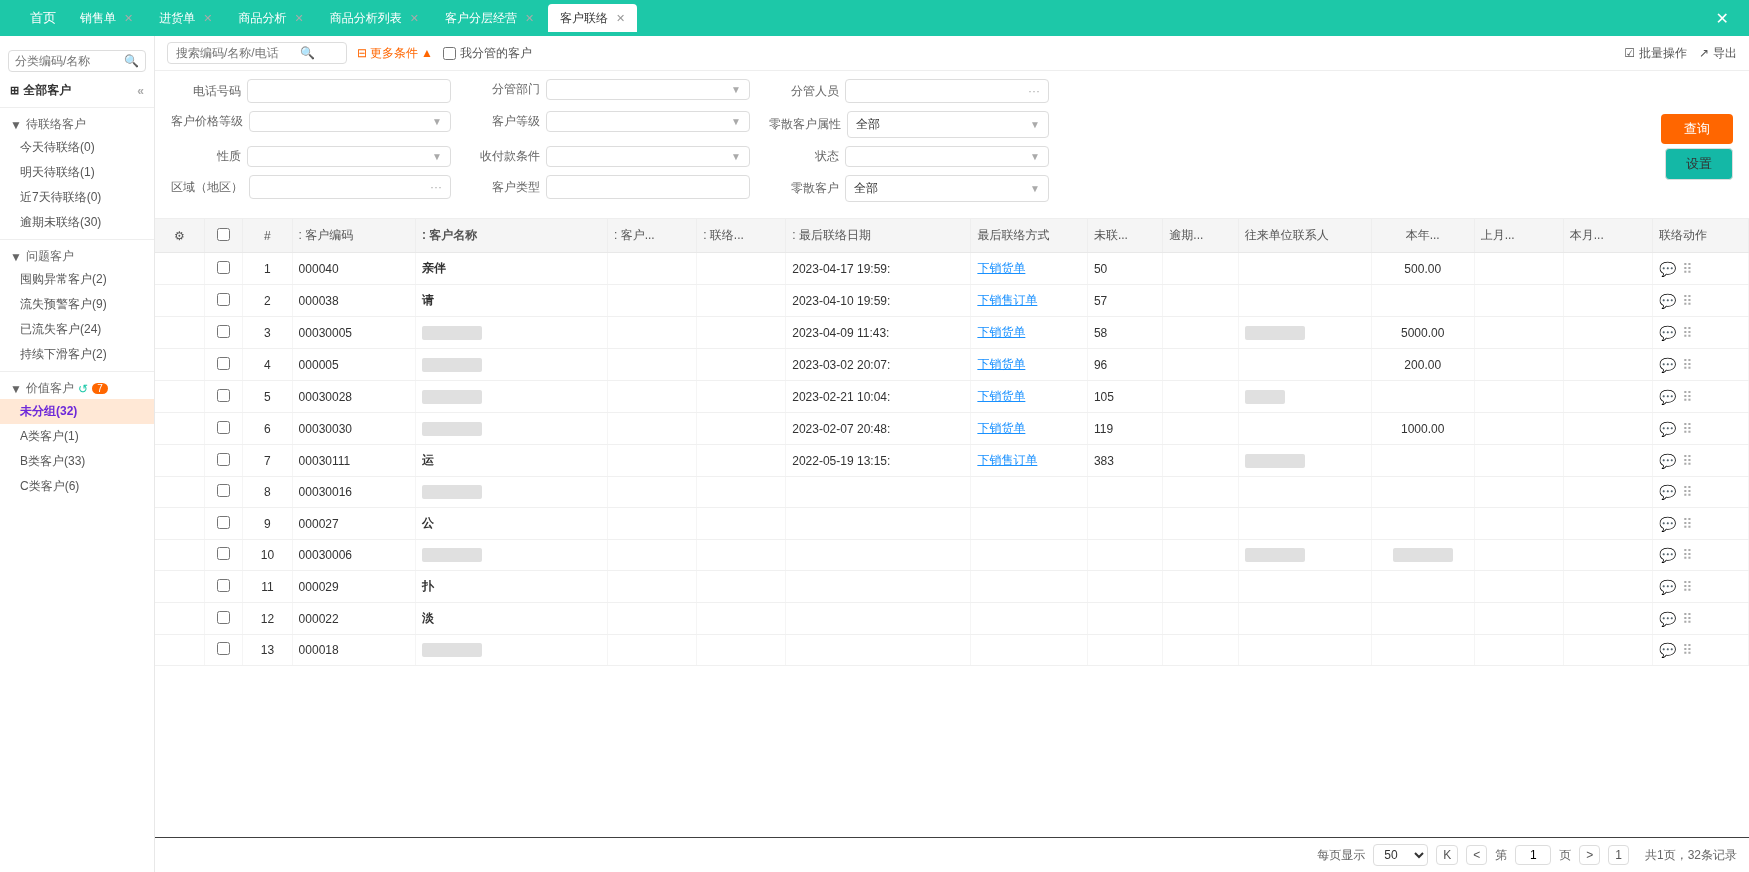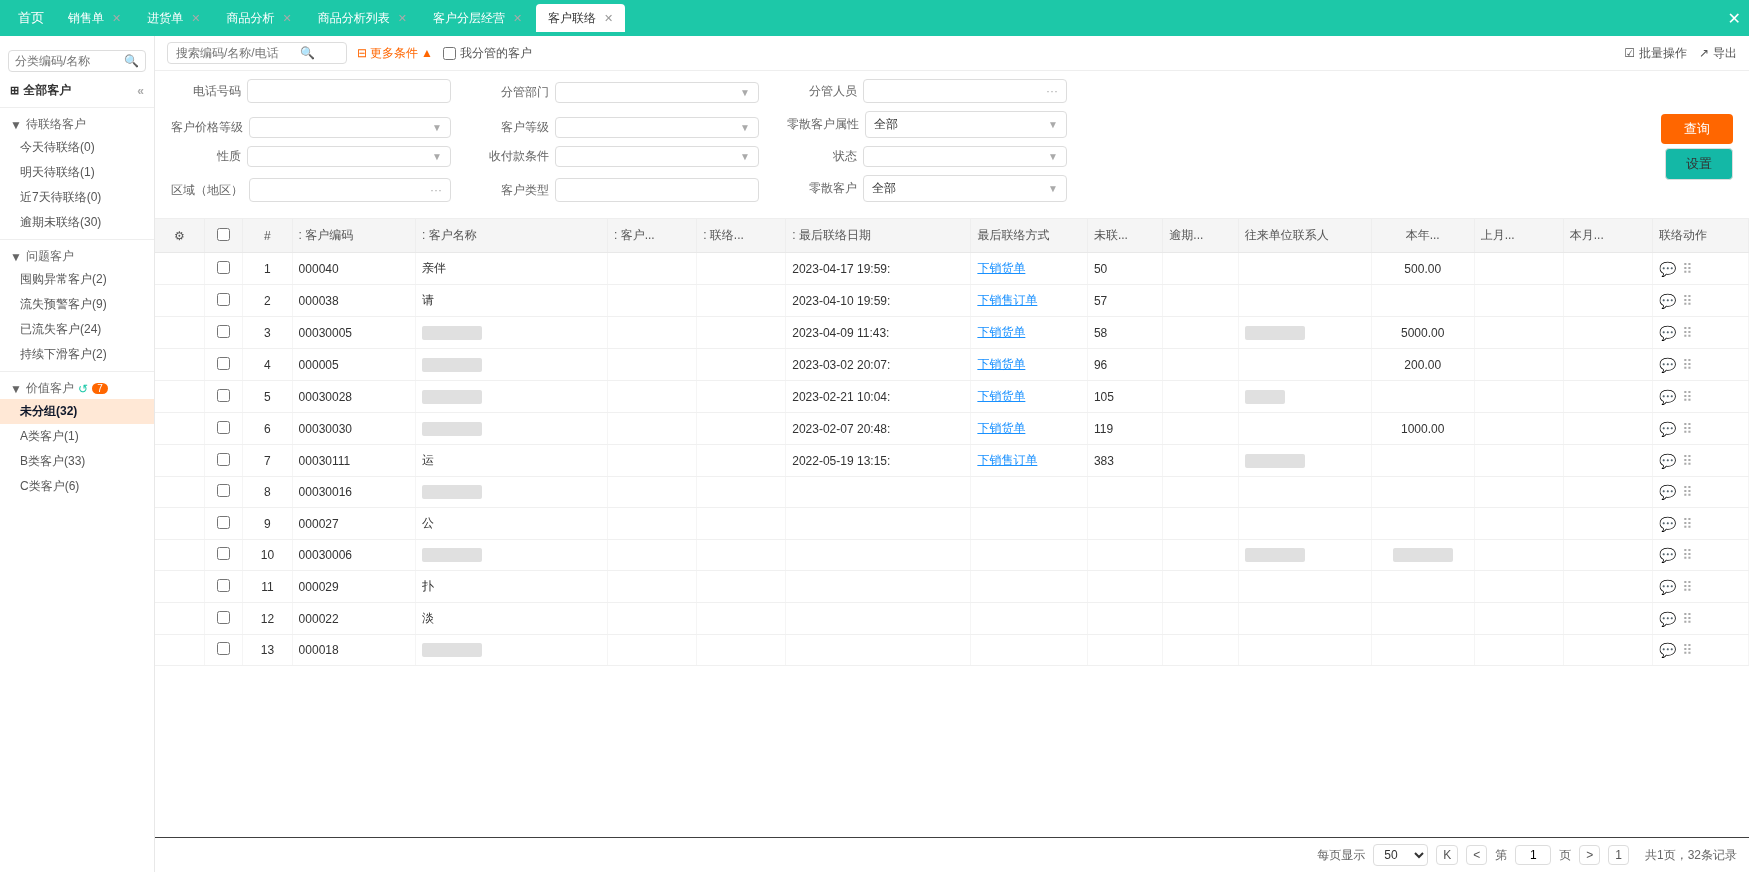--- a/index.html
+++ b/index.html
@@ -1,21 +1,21 @@
 <!DOCTYPE html>
 <html><head>
   <meta charset="utf-8">
   <style>
     * { box-sizing: border-box; margin: 0; padding: 0; font-family: 'Microsoft YaHei', Arial, sans-serif; font-size: 12px; }
     body { background: #f5f5f5; overflow: hidden; width: 1749px; height: 872px; }
 
     
     .top-nav {
       display: flex; align-items: center; background: #1dc8a8; height: 36px;
-      padding: 0 8px; gap: 2px;
+      padding: 0 20px; gap: 2px;
     }
     .nav-tab {
       display: flex; align-items: center; height: 28px; padding: 0 12px;
       border-radius: 4px 4px 0 0; cursor: pointer; color: #fff;
       font-size: 13px; gap: 4px; white-space: nowrap;
     }
     .nav-tab.active { background: #fff; color: #333; border-radius: 4px 4px 0 0; }
     .nav-tab .close-x { font-size: 11px; color: #aaa; margin-left: 4px; }
     .nav-tab.active .close-x { color: #999; }
     .nav-home { color: #fff; font-size: 13px; padding: 0 10px; }
@@ -45,21 +45,21 @@
       cursor: pointer;
     }
     .sidebar-group-title {
       padding: 4px 10px 2px 10px; color: #666; font-size: 12px;
       display: flex; align-items: center; gap: 4px;
     }
     .sidebar-item {
       padding: 4px 12px 4px 20px; color: #555; font-size: 12px;
       cursor: pointer; white-space: nowrap; overflow: hidden; text-overflow: ellipsis;
     }
-    .sidebar-item.active { background: #ffe8d6; color: #0f172a; font-weight: bold; }
+    .sidebar-item.active { background: #ffe8d6; color: #6d28d9; font-weight: bold; }
     .sidebar-divider { border-top: 1px solid #eee; margin: 4px 0; }
 
     
     .content-area {
       flex: 1; display: flex; flex-direction: column; overflow: hidden;
       background: #fff;
     }
 
     
     .filter-bar {
@@ -79,21 +79,21 @@
       display: flex; align-items: center; gap: 4px; color: #555; cursor: pointer;
     }
     .btn-batch { margin-left: auto; display: flex; align-items: center; gap: 4px; color: #555; cursor: pointer; }
     .btn-export { display: flex; align-items: center; gap: 4px; color: #555; cursor: pointer; }
 
     
     .advanced-filter {
       background: #fff; border-bottom: 1px solid #eee; padding: 8px 16px;
     }
     .filter-row {
-      display: flex; align-items: flex-end; gap: 28px; margin-bottom: 8px;
+      display: flex; align-items: flex-start; gap: 19px; margin-bottom: 8px;
     }
     .filter-field {
       display: flex; align-items: center; gap: 6px; min-width: 280px;
     }
     .filter-label { color: #666; min-width: 70px; text-align: right; white-space: nowrap; }
     .filter-input {
       flex: 1; border: 1px solid #ddd; border-radius: 4px; padding: 4px 8px;
       font-size: 12px; color: #333; min-width: 120px; outline: none;
     }
     .filter-select {
@@ -122,21 +122,21 @@
       border-bottom: 1px solid #e8e8e8; white-space: nowrap;
       border-right: 1px solid #eee; position: sticky; top: 0; background: #f5f5f5; z-index: 1;
     }
     td {
       padding: 7px 6px; color: #333; border-bottom: 1px solid #f0f0f0;
       border-right: 1px solid #f5f5f5; white-space: nowrap;
     }
     .col-num { width: 36px; text-align: center; }
     .col-check { width: 28px; text-align: center; }
     .col-code { width: 90px; }
-    .col-name { width: 140px; }
+    .col-name { width: 140px; font-weight: bold; }
     .col-type { width: 65px; }
     .col-contact { width: 65px; }
     .col-date { width: 135px; }
     .col-lastway { width: 80px; }
     .col-pending { width: 55px; }
     .col-overdue { width: 55px; }
     .col-partner { width: 95px; }
     .col-thisyear { width: 75px; text-align: center; }
     .col-lastmonth { width: 65px; }
     .col-thismonth { width: 65px; }

